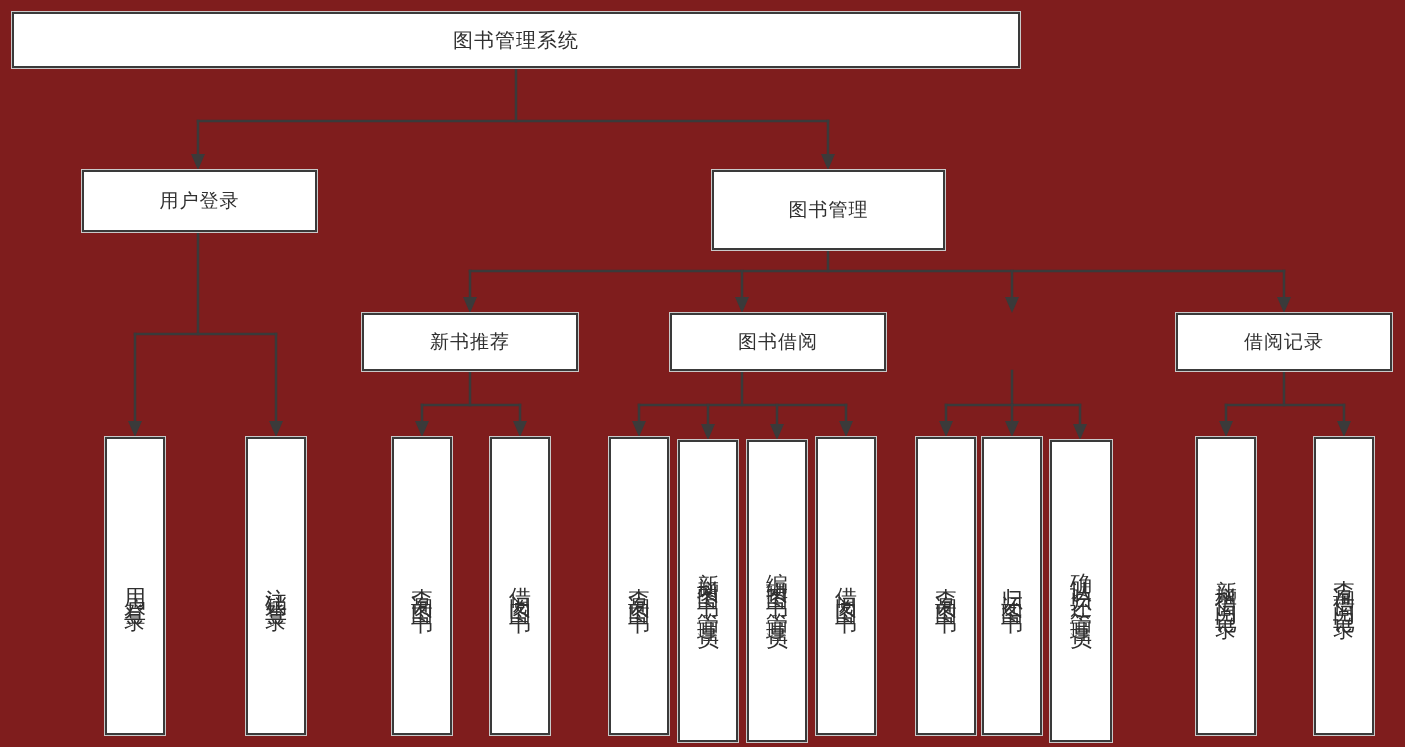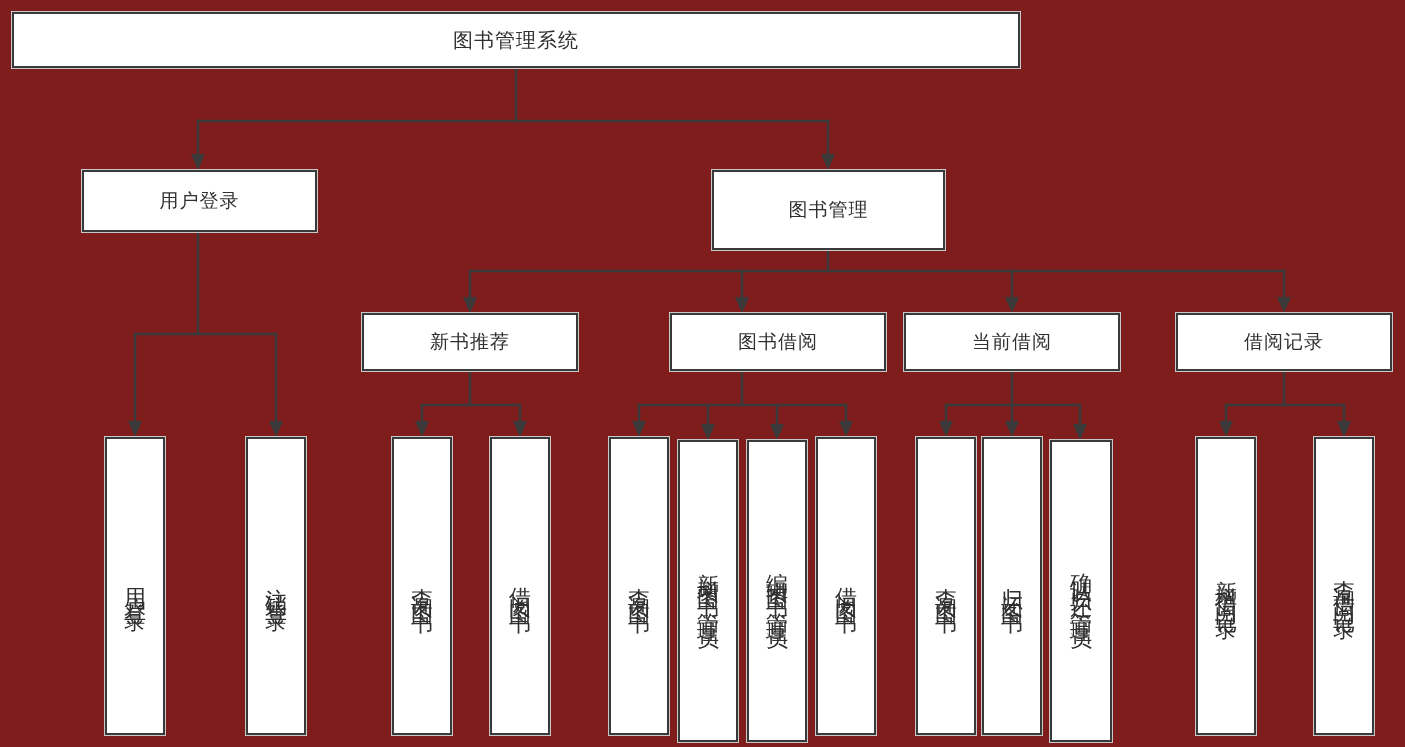--- a/index.html
+++ b/index.html
@@ -127,21 +127,20 @@
     </g>
   </svg>
 
   <div class="box hnode root-node" style="left:12px; top:12px; width:1008px; height:56px;">图书管理系统</div>
 
   <div class="box hnode" style="left:82px; top:170px; width:235px; height:62px;">用户登录</div>
   <div class="box hnode" style="left:712px; top:170px; width:233px; height:80px;">图书管理</div>
 
   <div class="box hnode" style="left:362px; top:313px; width:216px; height:58px;">新书推荐</div>
   <div class="box hnode" style="left:634px; top:313px; width:216px; height:58px;margin-left:36px;">图书借阅</div>
-  <div class="box hnode" style="left:904px; top:313px; width:216px; height:58px;">当前借阅</div>
   <div class="box hnode" style="left:1176px; top:313px; width:216px; height:58px;">借阅记录</div>
 
   <div class="box vnode" style="left:105px; top:437px; width:60px; height:298px;">
     <span>用户登录</span>
   </div>
   <div class="box vnode" style="left:246px; top:437px; width:60px; height:298px;">
     <span>注销登录</span>
   </div>
 
   <div class="box vnode" style="left:392px; top:437px; width:60px; height:298px;">

